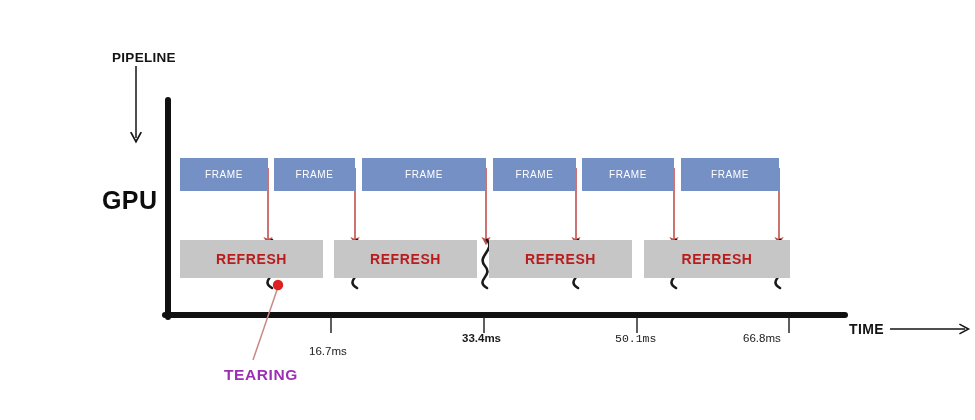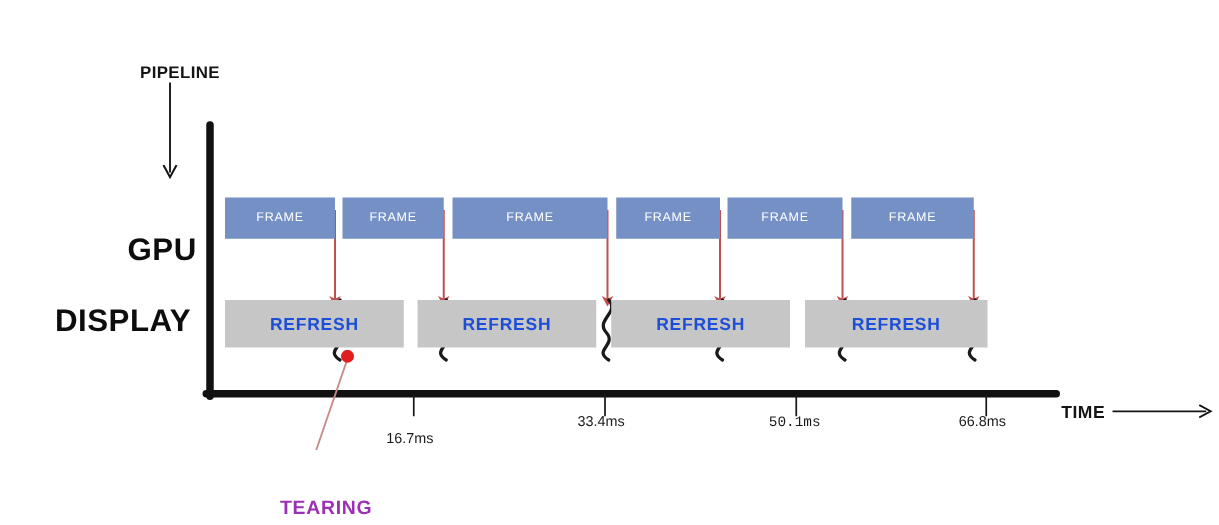--- a/index.html
+++ b/index.html
@@ -27,42 +27,42 @@
   #pipeline-label{
     font-size:13.5px;font-weight:bold;color:#141414;
     left:112px;top:50px;letter-spacing:0.3px;
   }
   #time-label{
     font-size:14px;font-weight:bold;color:#141414;
     left:849px;top:321px;letter-spacing:0.4px;
   }
   #tearing-label{
     font-size:15.5px;font-weight:bold;color:#9b30b5;
-    left:224px;top:366px;letter-spacing:0.6px;margin-top:32px;
+    left:224px;top:366px;letter-spacing:0.6px;
   }
 
   
   .frame-box{
     position:absolute;
     background:#7590c4;
     display:flex;align-items:center;justify-content:center;
   }
   .frame-box span{
     color:#ffffff;font-size:10px;font-weight:normal;
     letter-spacing:0.6px;
   }
 
   
   .refresh-box{
     position:absolute;
     background:#c6c6c6;
     display:flex;align-items:center;justify-content:center;
   }
   .refresh-box span{
-    color:#1d4ed8;font-size:14px;font-weight:bold;
+    color:#b91c1c;font-size:14px;font-weight:bold;
     letter-spacing:0.6px;
   }
 
   
   .tick-label{
     position:absolute;
     font-size:11.5px;color:#1a1a1a;
     white-space:nowrap;
   }
 </style>
@@ -110,21 +110,20 @@
         <path d="M 676 240 c 9 10, -11 16, -2 26 c 9 10, -11 14, 2 22" fill="none" stroke="#1a1a1a" stroke-width="2.6" stroke-linecap="round"></path>
         <path d="M 780 240 c 9 10, -11 16, -2 26 c 9 10, -11 14, 2 22" fill="none" stroke="#1a1a1a" stroke-width="2.6" stroke-linecap="round"></path>
       </g>
 
     <line id="tear-pointer" x1="278" y1="287" x2="253" y2="360" stroke="#c98a86" stroke-width="1.5"></line>
     <circle id="tear-dot" cx="278" cy="285" r="5.2" fill="#e02020"></circle>
   </svg>
 
   <div class="lbl axis-side-label" id="gpu-label">GPU</div>
 
-  <div class="lbl axis-side-label" id="display-label">DISPLAY</div>
 
   <div class="lbl" id="pipeline-label">PIPELINE</div>
 
   <div class="lbl" id="time-label">TIME</div>
 
   <div class="lbl" id="tearing-label">TEARING</div>
 
   <div id="frames-layer">
       <div class="frame-box" style="left: 180px; top: 158px; width: 88px; height: 33px; background: rgb(117, 144, 196);">
         <span>FRAME</span>
@@ -154,18 +153,18 @@
       </div>
       <div class="refresh-box" style="left: 489px; top: 240px; width: 143px; height: 38px; background: rgb(198, 198, 198);">
         <span>REFRESH</span>
       </div>
       <div class="refresh-box" style="left: 644px; top: 240px; width: 146px; height: 38px; background: rgb(198, 198, 198);">
         <span>REFRESH</span>
       </div>
     </div>
   <div id="ticks-layer">
       <div class="tick-label" style="left: 309px; top: 345px;">16.7ms</div>
-      <div class="tick-label" style="left: 462px; top: 332px;">33.4ms</div>
+      <div class="tick-label" style="left: 462px; top: 332px; font-weight: bold;">33.4ms</div>
       <div class="tick-label" style="left: 615px; top: 332px; font-family: Liberation Mono, monospace;">50.1ms</div>
-      <div class="tick-label" style="left: 767px; top: 332px;">66.8ms</div>
+      <div class="tick-label" style="left: 743px; top: 332px;">66.8ms</div>
     </div>
 
 </div>
 
 </body></html>

